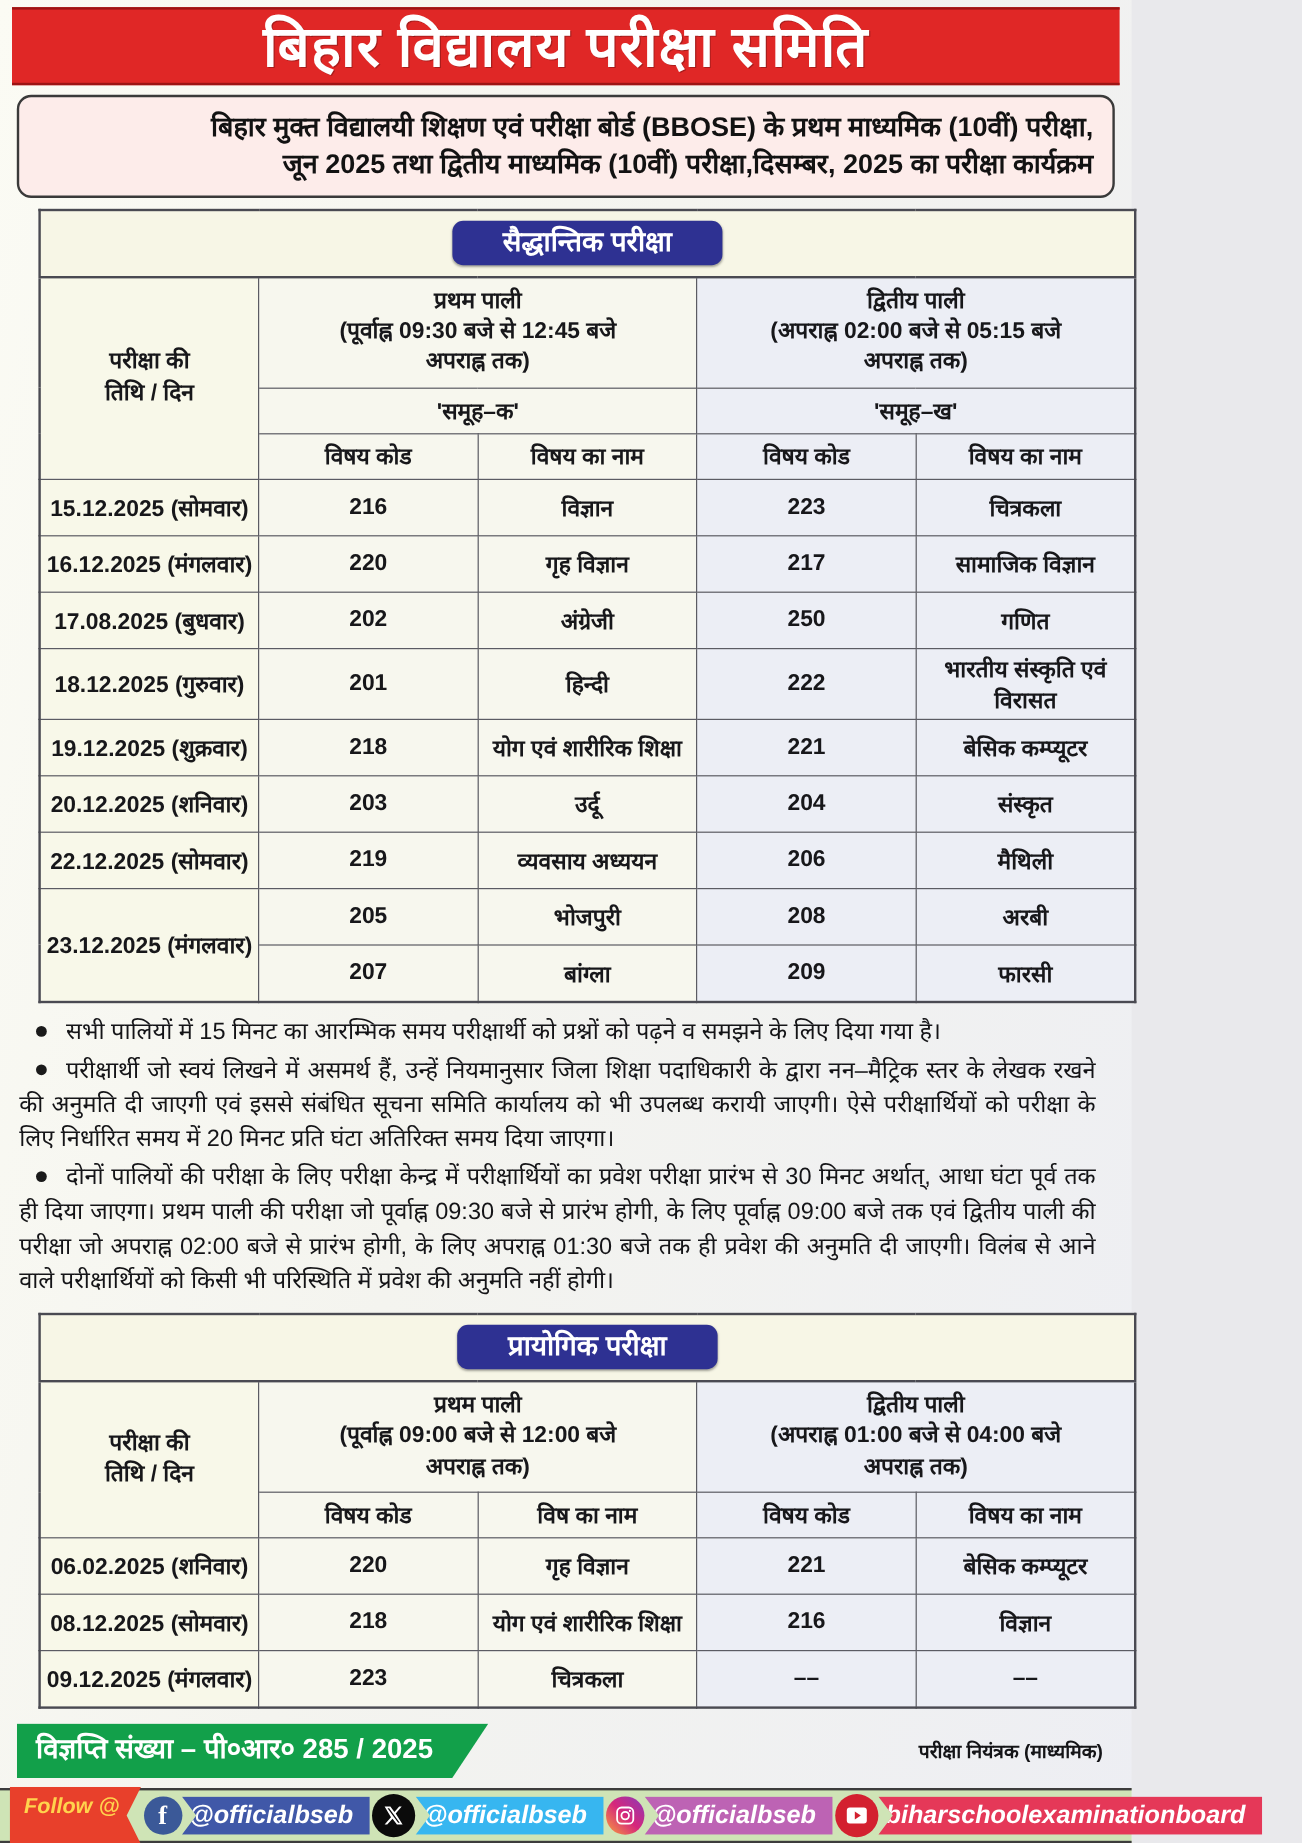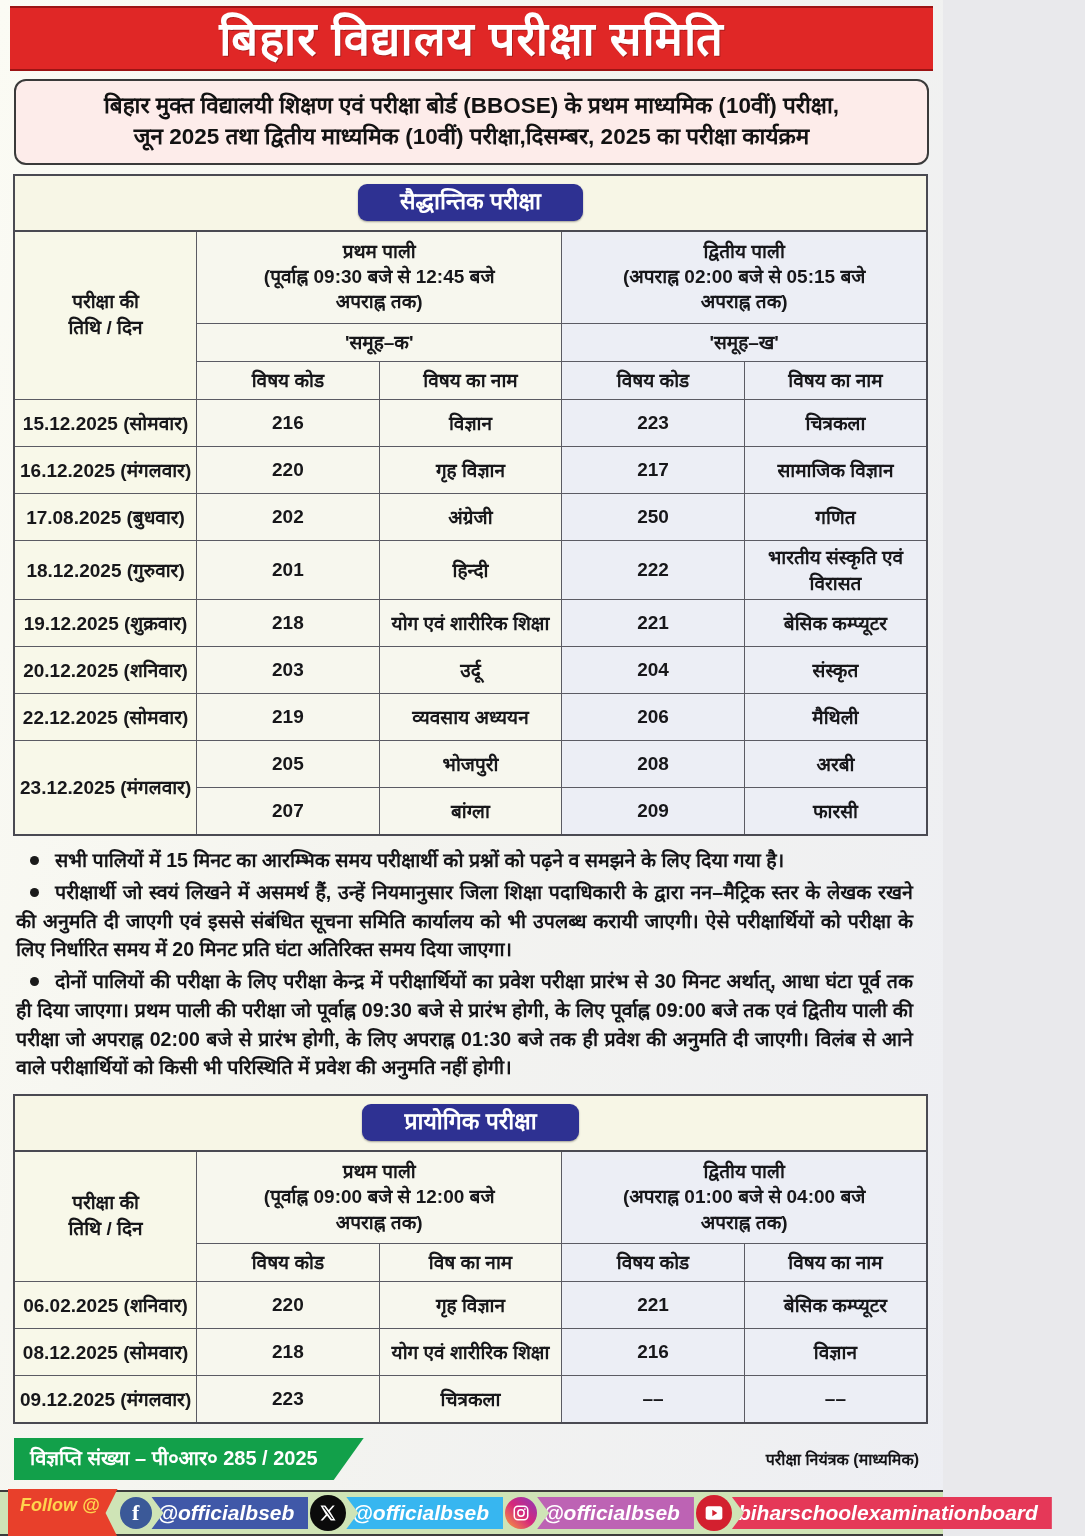--- a/index.html
+++ b/index.html
@@ -46,33 +46,33 @@
     white-space: nowrap;
     text-shadow: 1px 1px 0 rgba(0,0,0,.25);
   }
 
   .subtitle-box {
     margin: 8px 4px 0 4px;
     background: #fdecea;
     border: 2px solid #3a3a3a;
     border-radius: 12px;
     padding: 9px 16px 11px 16px;
-    text-align: center;
+    text-align: right;
   }
   .subtitle-line {
     font-size: 22.5px;
     font-weight: bold;
     line-height: 1.38;
     color: #121212;
     white-space: nowrap;
   }
 
   
   .exam-table {
-    margin: 9px 4px 0 3px;
+    margin: 9px 4px 0 22px;
     border-collapse: collapse;
     width: calc(100% - 8px);
     table-layout: fixed;
     border: 2px solid #4a4a52;
   }
   .exam-table td, .exam-table th {
     border: 1px solid #5b5b63;
     padding: 3px 5px;
     text-align: center;
     vertical-align: middle;
@@ -115,21 +115,21 @@
   .date-head { font-size: 20.5px; line-height: 1.4; }
   .row-cell { height: 40px; font-size: 20px; }
   .date-cell { font-size: 19.5px; white-space: nowrap; }
   .subj-cell { font-size: 20px; }
 
   
   .notes {
     margin: 10px 20px 0 6px;
     font-size: 19.6px;
     line-height: 1.47;
-    font-weight: bold;
+    font-weight: normal;
     color: #141417;
     text-align: justify;
   }
   .note-item {
     position: relative;
     margin-bottom: 3px;
     padding-left: 0;
   }
   .note-item .bullet {
     display: inline-block;
@@ -145,21 +145,21 @@
   .footer-row {
     margin: 10px 4px 0 4px;
     display: flex;
     align-items: center;
     justify-content: space-between;
     height: 54px;
   }
   .pr-banner {
     background: #12a04a;
     color: #ffffff;
-    font-size: 20px;
+    font-size: 23px;
     font-weight: bold;
     padding: 9px 46px 11px 16px;
     line-height: 1.1;
     white-space: nowrap;
     clip-path: polygon(0 0, 100% 0, calc(100% - 30px) 100%, 0 100%);
   }
   .controller {
     font-size: 16px;
     font-weight: bold;
     color: #141417;

